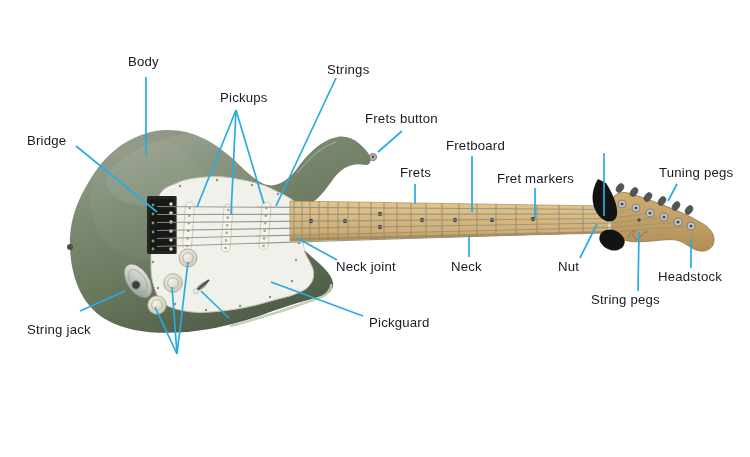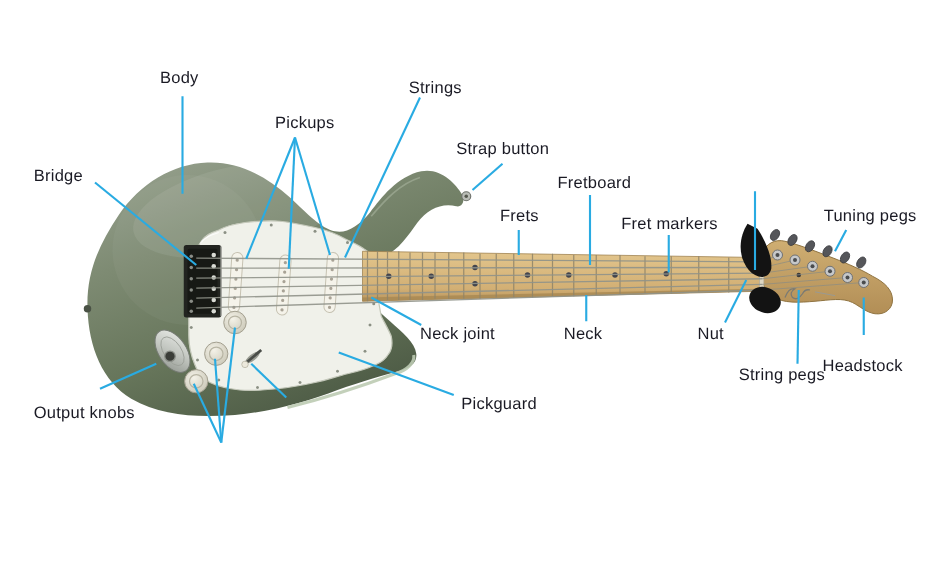--- a/index.html
+++ b/index.html
@@ -322,26 +322,26 @@
     <line x1="177" y1="354" x2="155" y2="307"></line>
     <line x1="177" y1="354" x2="172" y2="287"></line>
     <line x1="177" y1="354" x2="188" y2="262"></line>
   </g>
 </svg>
 
 <div class="lbl" style="left:128px;top:55px">Body</div>
 <div class="lbl" style="left:27px;top:134px">Bridge</div>
 <div class="lbl" style="left:220px;top:91px">Pickups</div>
 <div class="lbl" style="left:327px;top:63px">Strings</div>
-<div class="lbl" style="left:365px;top:112px">Strap button</div>
+<div class="lbl" style="left:365px;top:112px">Frets button</div>
 <div class="lbl" style="left:446px;top:139px">Fretboard</div>
 <div class="lbl" style="left:400px;top:166px">Frets</div>
 <div class="lbl" style="left:497px;top:172px">Fret markers</div>
 <div class="lbl" style="left:659px;top:166px">Tuning pegs</div>
 <div class="lbl" style="left:336px;top:260px">Neck joint</div>
 <div class="lbl" style="left:451px;top:260px">Neck</div>
 <div class="lbl" style="left:558px;top:260px">Nut</div>
-<div class="lbl" style="left:658px;top:286px">Headstock</div>
+<div class="lbl" style="left:658px;top:270px">Headstock</div>
 <div class="lbl" style="left:591px;top:293px">String pegs</div>
 <div class="lbl" style="left:369px;top:316px">Pickguard</div>
-<div class="lbl" style="left:27px;top:323px">Output knobs</div>
+<div class="lbl" style="left:27px;top:323px">String jack</div>
 
 </div>
 
 </body></html>

